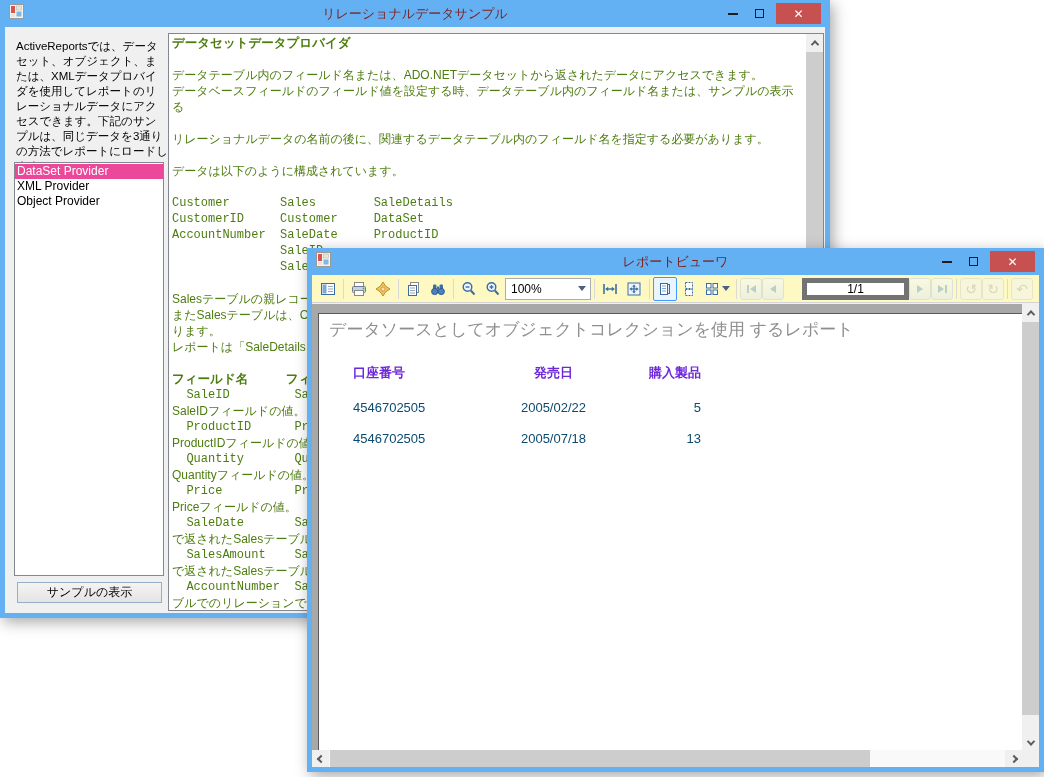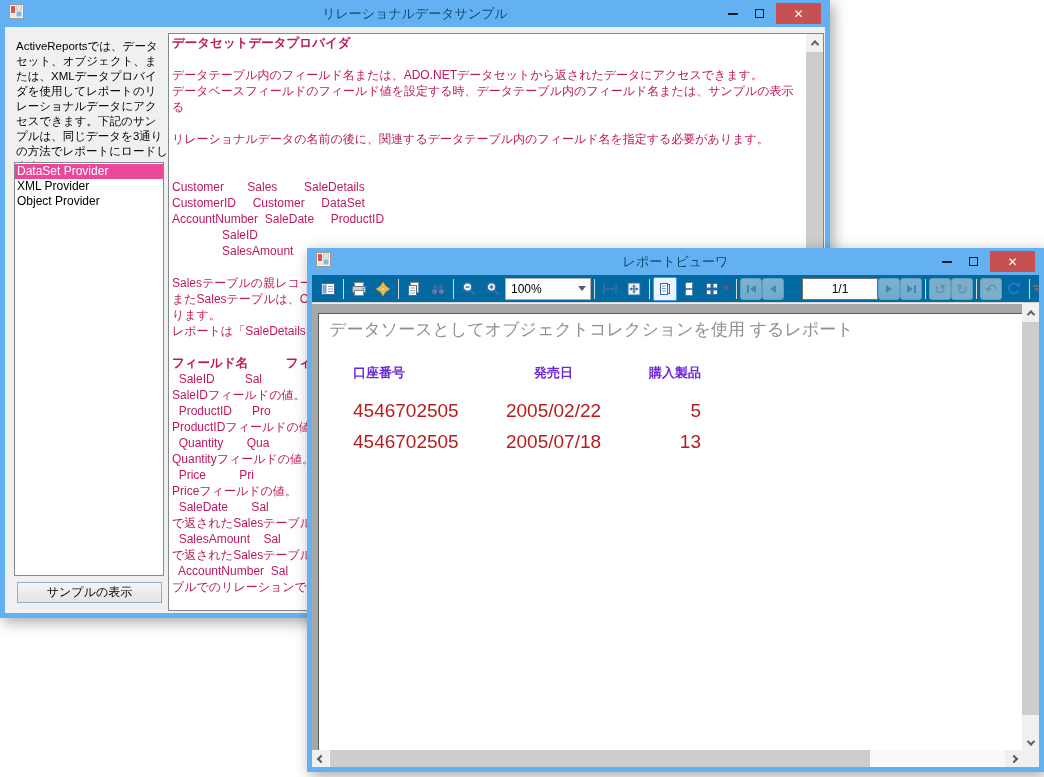--- a/index.html
+++ b/index.html
@@ -1,21 +1,21 @@
 <!DOCTYPE html>
 <html><head>
 <meta charset="utf-8">
 <style>
   * { margin:0; padding:0; box-sizing:border-box; }
   html,body { width:1044px; height:777px; background:#fff; overflow:hidden;
     font-family:"Liberation Sans","DejaVu Sans",sans-serif; }
 
   .win { position:absolute; background:#63b1f3; box-shadow:3px 4px 14px rgba(0,0,0,.35); }
   .tbar { position:absolute; left:0; top:0; right:0; height:27px; display:flex; align-items:center; }
-  .tbar .title { position:absolute; left:0; right:0; text-align:center; font-size:13px; color:#0c4a6e; }
+  .tbar .title { position:absolute; left:0; right:0; text-align:center; font-size:13px; color:#7f1d1d; }
   .appicon { margin-left:9px; z-index:2; }
   .wctl { position:absolute; top:3px; display:flex; align-items:center; z-index:3; }
   .wbtn { width:27px; height:21px; display:flex; align-items:center; justify-content:center; }
   .minglyph { width:10px; height:2px; background:#1c1c1c; }
   .maxglyph { width:9px; height:9px; border:1.5px solid #1c1c1c; }
   .closebtn { width:45px; height:21px; background:#c75050; color:#fff; font-size:12px;
     display:flex; align-items:center; justify-content:center; }
   .client { position:absolute; left:5px; top:27px; right:5px; bottom:5px; background:#f0f0f0; overflow:hidden; }
 
   
@@ -23,65 +23,65 @@
   #provider-list { position:absolute; left:9px; top:135px; width:150px; height:414px;
     background:#fff; border:1px solid #828790; font-size:12px; padding-top:1px; }
   .li { height:15px; line-height:15px; padding-left:2px; white-space:nowrap; }
   .li.selected { background:#ec4899; color:#fff; }
   #show-btn { position:absolute; left:12px; top:555px; width:145px; height:21px;
     background:linear-gradient(#f4f4f4,#e4e4e4); border:1px solid #96aec7; font-size:12px;
     display:flex; align-items:center; justify-content:center; }
   #doc-area { position:absolute; left:163px; top:6px; width:656px; height:578px;
     background:#fff; border:1px solid #828790; overflow:hidden; }
   #doc-text { position:absolute; left:3px; top:1px; right:18px; bottom:0; overflow:hidden; }
-  .dl { white-space:pre; height:16px; line-height:16px; font-size:12px; color:#be185d; }
+  .dl { white-space:pre; height:16px; line-height:16px; font-size:12px; color:#4d7c0f; }
   .dl.b { font-weight:bold; font-size:12.5px; }
-  .dl.m { font-family:Liberation Sans, sans-serif; font-size:12px; }
+  .dl.m { font-family:Liberation Mono, monospace; font-size:12px; }
 
   
   .sb { position:absolute; background:#f0f0f0; }
   .sbtn { position:absolute; width:17px; height:17px; display:flex; align-items:center; justify-content:center; background:#f0f0f0; }
   .ch { width:6px; height:6px; border-left:2px solid #5c5c5c; border-top:2px solid #5c5c5c; }
   .ch.up{ transform:rotate(45deg) translate(1px,1px);} .ch.down{ transform:rotate(225deg) translate(1px,1px);}
   .ch.left{ transform:rotate(-45deg);} .ch.right{ transform:rotate(135deg);}
   .thumb { position:absolute; background:#cdcdcd; }
 
   
-  #toolbar { position:absolute; left:0; top:0; right:0; height:28px; background:#0369a1;
+  #toolbar { position:absolute; left:0; top:0; right:0; height:28px; background:#fef9c3;
     border-bottom:1px solid #d4d4d4; display:flex; align-items:center; padding-left:4px; }
   .tbtn { width:24px; height:24px; display:flex; align-items:center; justify-content:center;
     border:1px solid transparent; border-radius:2px; flex:none; }
   .tbtn.sel { border-color:#3d9bfd; background:#eaf4fe; }
   .sep { width:1px; height:20px; background:#d9d9d9; margin:0 3px; flex:none; }
   .combo { display:flex; width:86px; height:22px; border:1px solid #abadb3; background:#fff;
     align-items:center; font-size:12px; flex:none; }
   .combo .val { flex:1; padding-left:5px; }
   .caret { width:0; height:0; border-left:4px solid transparent; border-right:4px solid transparent;
     border-top:5px solid #4d6082; margin-right:4px; }
   .nbtn { width:22px; height:22px; border:1px solid #b9cfe8; border-radius:3px; flex:none;
     background:linear-gradient(#f7fafd,#dde9f6); display:flex; align-items:center; justify-content:center; gap:1px; }
   .dis { opacity:.5; }
   .tri-r { width:0;height:0;border-top:4px solid transparent;border-bottom:4px solid transparent;border-left:6px solid #7ba7cc; }
   .tri-l { width:0;height:0;border-top:4px solid transparent;border-bottom:4px solid transparent;border-right:6px solid #7ba7cc; }
   .nbar { width:2px; height:8px; background:#7ba7cc; }
-  #pagebox { width:76px; height:22px; background:#fff; border:1px solid #737373; flex:none;
+  #pagebox { width:107px; height:22px; background:#fff; border:5px solid #737373; flex:none;
     display:flex; align-items:center; justify-content:center; font-size:12px;margin-left:18px; }
   .gicon { font-size:14px; color:#b3b3b3; line-height:1; }
   #tb-overflow { margin-left:auto; margin-right:3px; display:flex; flex-direction:column; align-items:center; }
   #tb-overflow .bar { width:8px; height:2px; background:#6b6b6b; margin-bottom:1px; }
   #tb-overflow .c { width:0;height:0;border-left:3px solid transparent;border-right:3px solid transparent;border-top:4px solid #6b6b6b; }
 
   #viewer-content { position:absolute; left:0; top:29px; right:0; bottom:0; background:#a8a8a8; overflow:hidden; }
   #page { position:absolute; left:6px; top:9px; width:1040px; height:700px; background:#fff; border:1px solid #5a5a5a; }
   #report-title { position:absolute; left:10px; top:4px; font-size:17px; color:#8f8f8f; white-space:nowrap; }
   #rtable { position:absolute; left:34px; top:50px; width:348px; }
   .thead, .trow { display:grid; grid-template-columns:150px 101px 97px; }
   .thead span { font-size:13px; font-weight:bold; color:#6d28d9; }
   .trow { height:31px; }
-  .trow span { font-size:19px; color:#b91c1c; }
+  .trow span { font-size:13px; color:#0c4a6e; }
   .c2 { text-align:center; } .c3 { text-align:right; }
   .rows { margin-top:18px; }
 </style>
 </head>
 <body>
 
 <div class="win" id="back-win" style="left:0;top:0;width:830px;height:618px;">
   <div class="tbar">
     <span class="appicon">
       <svg width="15" height="15">
@@ -123,20 +123,21 @@
       <div id="doc-text">
 
       <div class="dl b">データセットデータプロバイダ</div>
           <div class="dl n"></div>
           <div class="dl n">データテーブル内のフィールド名または、ADO.NETデータセットから返されたデータにアクセスできます。</div>
           <div class="dl n">データベースフィールドのフィールド値を設定する時、データテーブル内のフィールド名または、サンプルの表示</div>
           <div class="dl n">る</div>
           <div class="dl n"></div>
           <div class="dl n">リレーショナルデータの名前の後に、関連するデータテーブル内のフィールド名を指定する必要があります。</div>
           <div class="dl n"></div>
+          <div class="dl n">データは以下のように構成されています。</div>
           <div class="dl n"></div>
           <div class="dl m">Customer       Sales        SaleDetails</div>
           <div class="dl m">CustomerID     Customer     DataSet</div>
           <div class="dl m">AccountNumber  SaleDate     ProductID</div>
           <div class="dl m">               SaleID</div>
           <div class="dl m">               SalesAmount</div>
           <div class="dl n"></div>
           <div class="dl n">Salesテーブルの親レコー</div>
           <div class="dl n">またSalesテーブルは、C</div>
           <div class="dl n">ります。</div>

